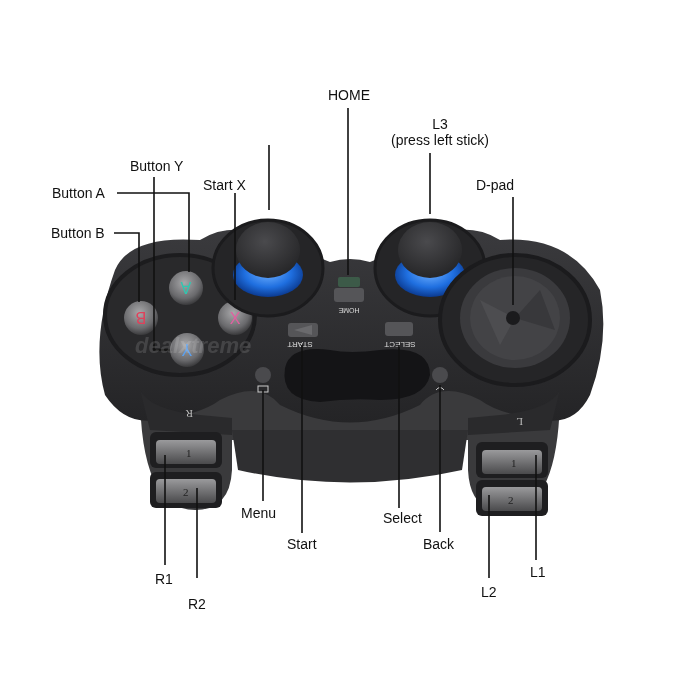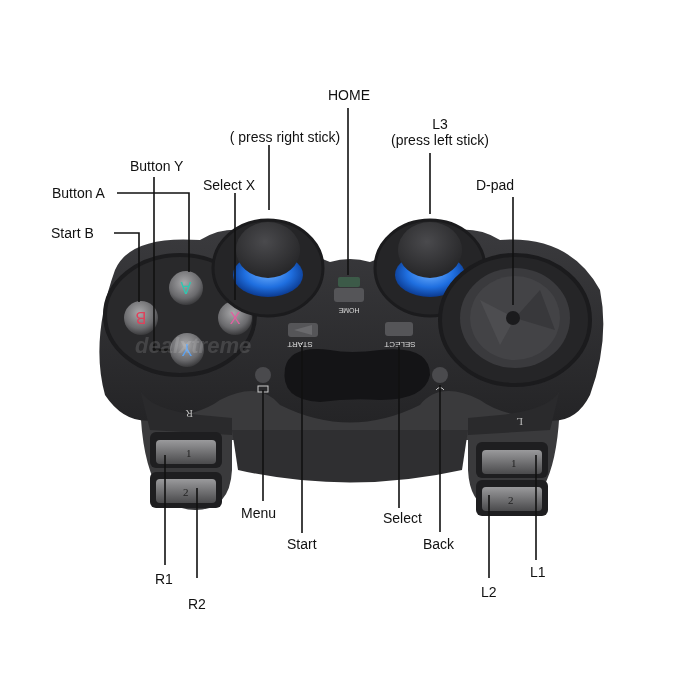--- a/index.html
+++ b/index.html
@@ -176,29 +176,28 @@
     <line x1="536" y1="455" x2="536" y2="560"></line>
 
     <line x1="489" y1="495" x2="489" y2="578"></line>
   </g>
 </svg>
 
 <div class="wm">dealxtreme</div>
 
 <div class="lbl" style="left:328px;top:87px;">HOME</div>
 
-<div class="lbl c" style="left:222px;top:129px;width:126px;">( press right stick)</div>
 
 <div class="lbl c" style="left:385px;top:116px;width:110px;">L3</div>
 <div class="lbl c" style="left:385px;top:132px;width:110px;">(press left stick)</div>
 
 <div class="lbl" style="left:130px;top:158px;">Button Y</div>
 <div class="lbl" style="left:52px;top:185px;">Button A</div>
-<div class="lbl" style="left:203px;top:177px;">Select X</div>
-<div class="lbl" style="left:51px;top:225px;">Start B</div>
+<div class="lbl" style="left:203px;top:177px;">Start X</div>
+<div class="lbl" style="left:51px;top:225px;">Button B</div>
 <div class="lbl" style="left:476px;top:177px;">D-pad</div>
 
 <div class="lbl" style="left:241px;top:505px;">Menu</div>
 <div class="lbl" style="left:383px;top:510px;">Select</div>
 <div class="lbl" style="left:287px;top:536px;">Start</div>
 <div class="lbl" style="left:423px;top:536px;">Back</div>
 
 <div class="lbl" style="left:155px;top:571px;text-align:right;">R1</div>
 <div class="lbl" style="left:188px;top:596px;">R2</div>
 <div class="lbl" style="left:530px;top:564px;">L1</div>

